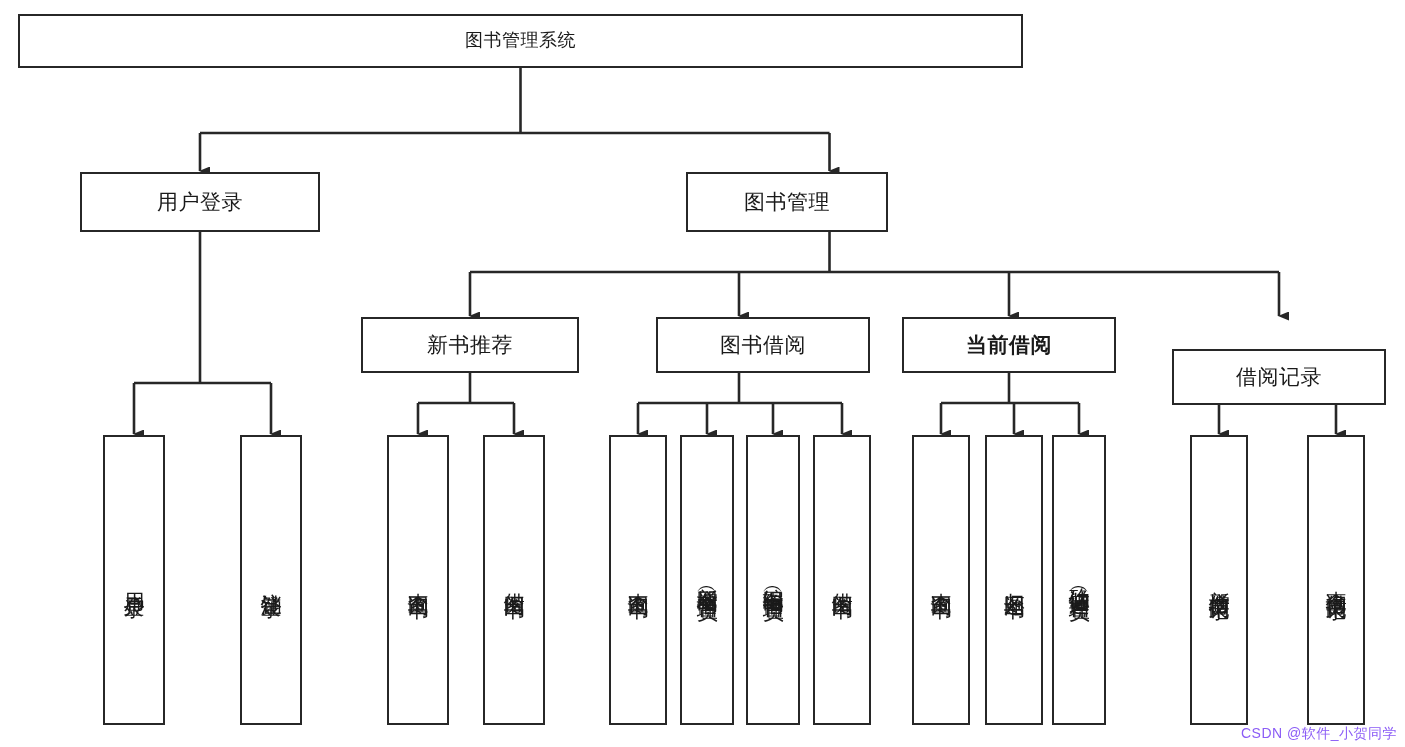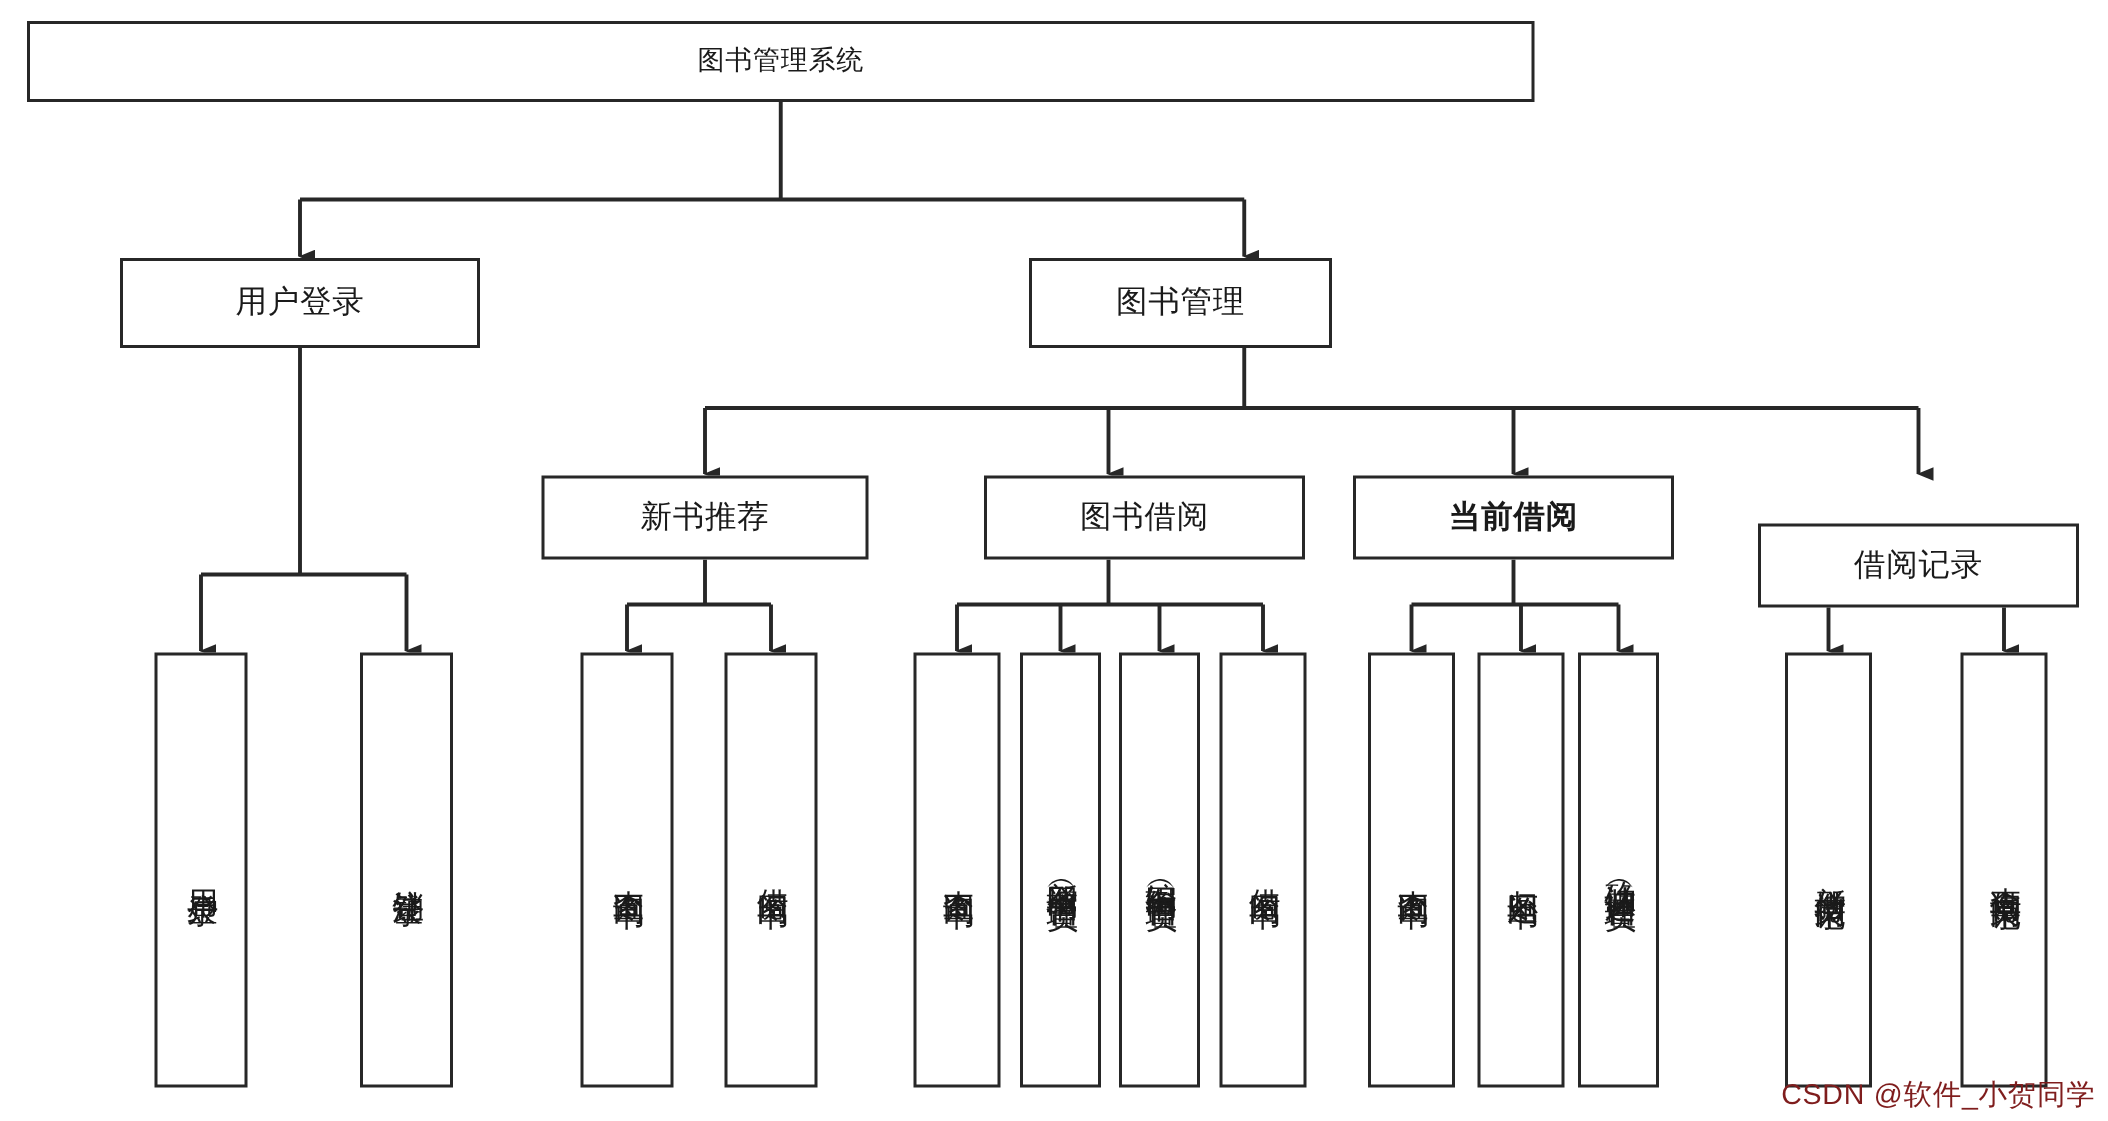--- a/index.html
+++ b/index.html
@@ -54,22 +54,22 @@
     text-orientation: upright;
     display: block;
   }
   #root-node {
     font-size: 18px;
   }
   #watermark {
     position: absolute;
     right: 8px;
     bottom: 4px;
-    font-size: 19px;
-    color: #7f1d1d;
+    font-size: 14px;
+    color: #8b5cf6;
     letter-spacing: 0.5px;
     white-space: nowrap;
     font-family: "Liberation Sans", "DejaVu Sans", sans-serif;
     margin-left: 18px;
   }
 </style>
 </head>
 <body>
 
 <div id="canvas">

